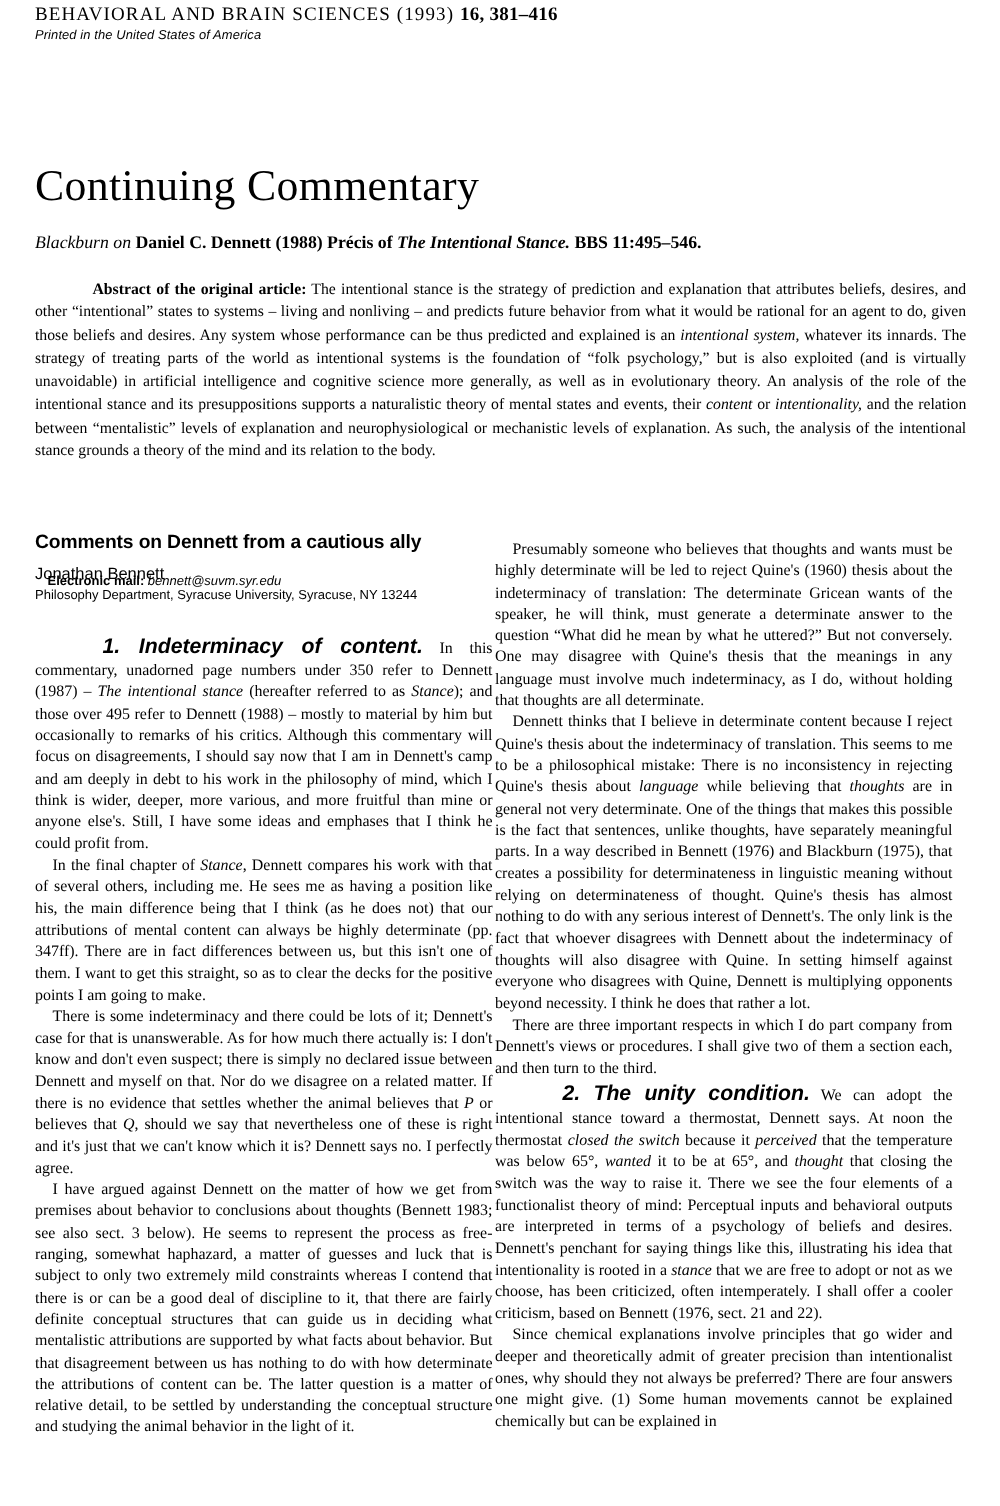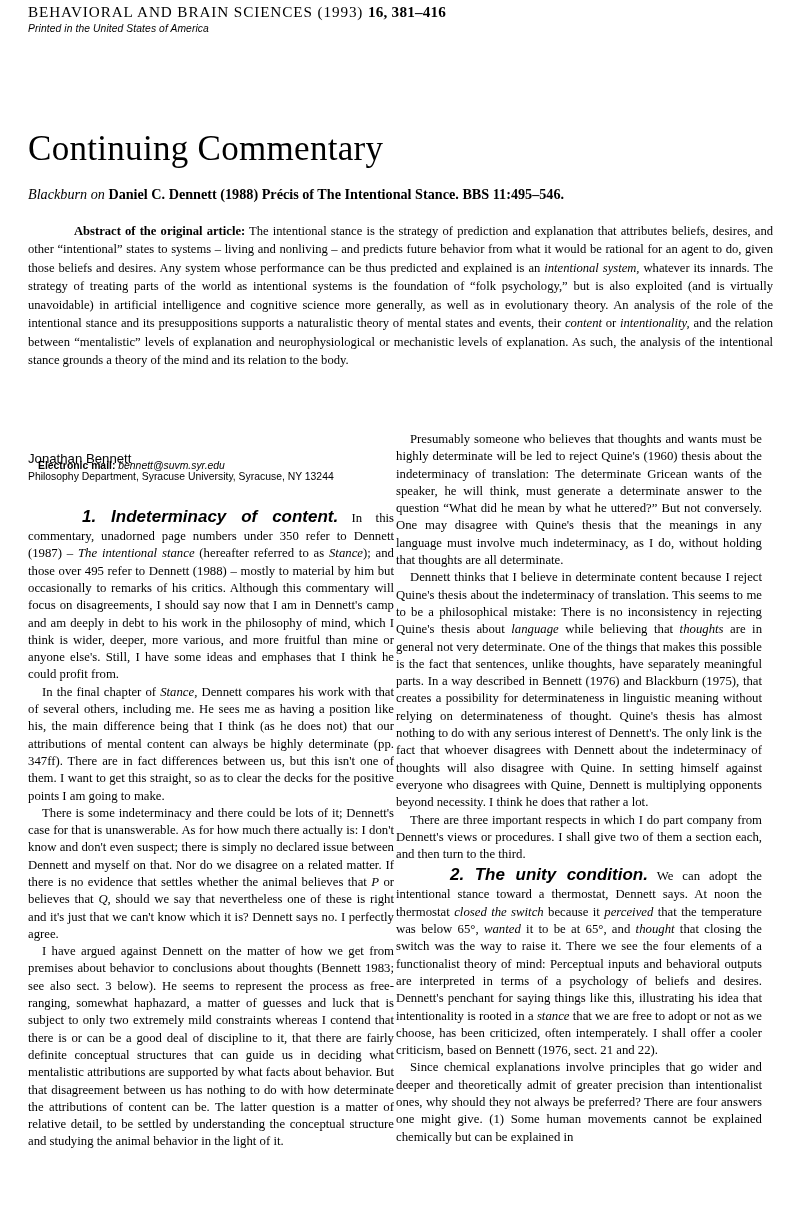--- a/index.html
+++ b/index.html
@@ -69,20 +69,21 @@
     width: 744px;
     font-size: 14.2px;
     font-weight: bold;
     line-height: 1.2;
   }
   .commentary-on .ital-reg {
     font-style: italic;
     font-weight: normal;
   }
   .commentary-on .ital-bold {
+    font-style: italic;
     font-weight: bold;
   }
 
   
   .abstract {
     position: absolute;
     left: 28px;
     top: 222px;
     width: 745px;
     font-size: 12.6px;
@@ -216,20 +217,21 @@
     <span class="ital-reg">Blackburn on</span>
     <span>Daniel C. Dennett (1988) Précis of</span>
     <span class="ital-bold">The Intentional Stance.</span>
     <span>BBS 11:495–546.</span>
   </div>
 
   <div class="abstract">
     <span class="lead">Abstract of the original article:</span><span> The intentional stance is the strategy of prediction and explanation that attributes beliefs, desires, and other “intentional” states to systems – living and nonliving – and predicts future behavior from what it would be rational for an agent to do, given those beliefs and desires. Any system whose performance can be thus predicted and explained is an </span><i>intentional system,</i><span> whatever its innards. The strategy of treating parts of the world as intentional systems is the foundation of “folk psychology,” but is also exploited (and is virtually unavoidable) in artificial intelligence and cognitive science more generally, as well as in evolutionary theory. An analysis of the role of the intentional stance and its presuppositions supports a naturalistic theory of mental states and events, their </span><i>content</i><span> or </span><i>intentionality,</i><span> and the relation between “mentalistic” levels of explanation and neurophysiological or mechanistic levels of explanation. As such, the analysis of the intentional stance grounds a theory of the mind and its relation to the body.</span>
   </div>
 
+  <div class="article-title">Comments on Dennett from a cautious ally</div>
   <div class="author-name">Jonathan Bennett</div>
   <div class="affiliation">Philosophy Department, Syracuse University, Syracuse, NY 13244</div>
   <div class="email-line">
     <span>Electronic mail:</span>
     <span class="addr">bennett@suvm.syr.edu</span>
   </div>
 
   <div class="col left" id="col-left">
       <p><span class="sect">1. Indeterminacy of content.</span><span> In this commentary, unadorned page numbers under 350 refer to Dennett (1987) – </span><i>The intentional stance</i><span> (hereafter referred to as </span><i>Stance</i><span>); and those over 495 refer to Dennett (1988) – mostly to material by him but occasionally to remarks of his critics. Although this commentary will focus on disagreements, I should say now that I am in Dennett's camp and am deeply in debt to his work in the philosophy of mind, which I think is wider, deeper, more various, and more fruitful than mine or anyone else's. Still, I have some ideas and emphases that I think he could profit from.</span></p>
       <p><span>In the final chapter of </span><i>Stance</i><span>, Dennett compares his work with that of several others, including me. He sees me as having a position like his, the main difference being that I think (as he does not) that our attributions of mental content can always be highly determinate (pp. 347ff). There are in fact differences between us, but this isn't one of them. I want to get this straight, so as to clear the decks for the positive points I am going to make.</span></p>

